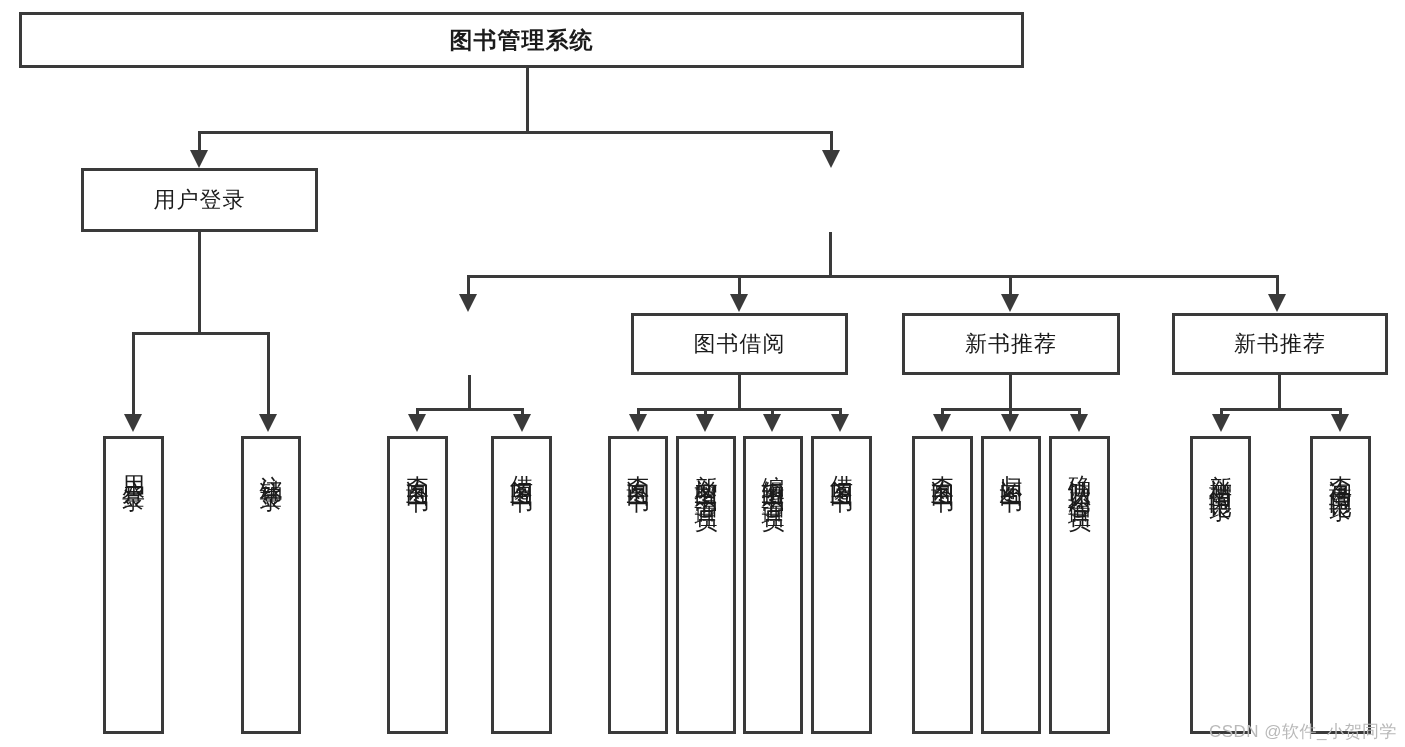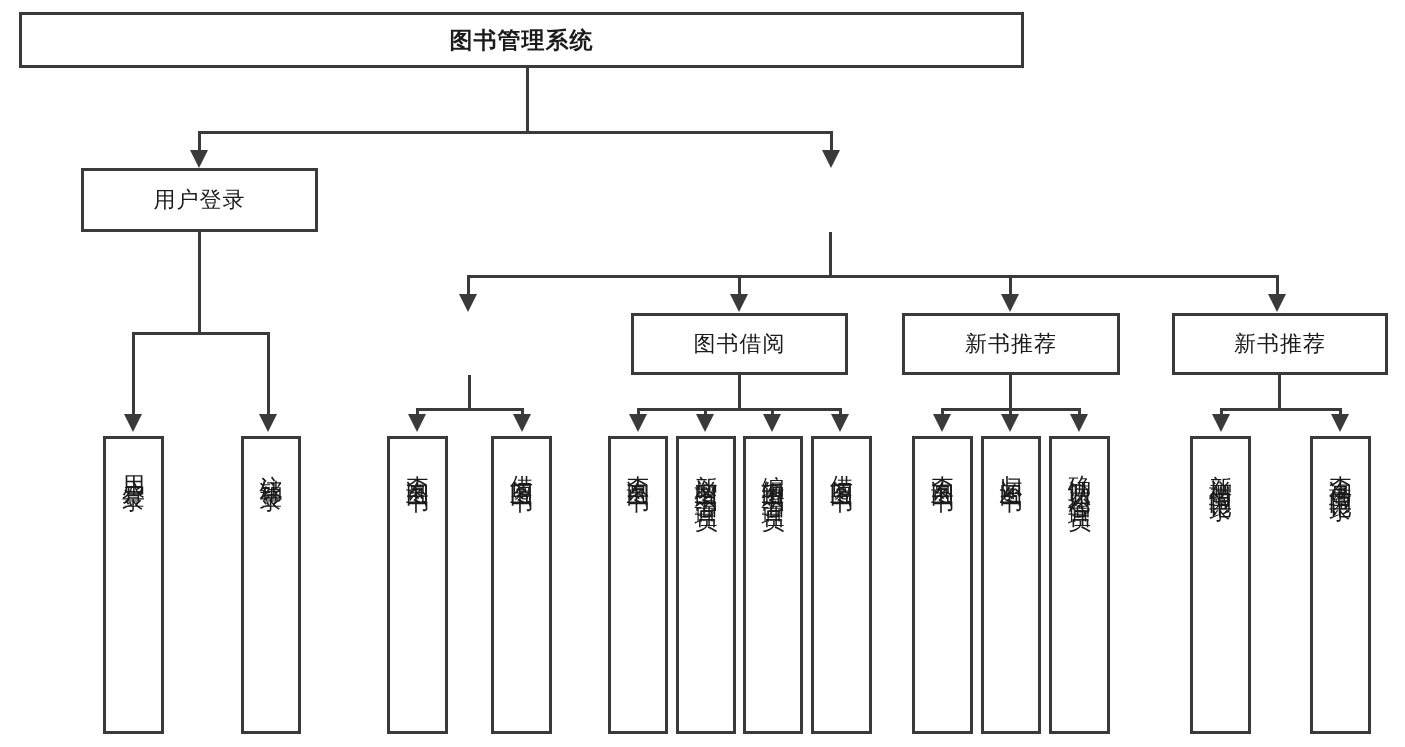--- a/index.html
+++ b/index.html
@@ -197,14 +197,15 @@
   </div>
 
   <div class="node v" style="left:1190px;top:436px;width:61px;height:298px;">
     <span class="vtext">新增借阅记录</span>
   </div>
 
   <div class="node v" style="left:1310px;top:436px;width:61px;height:298px;">
     <span class="vtext">查询借阅记录</span>
   </div>
 
+  <div id="watermark">CSDN @软件_小贺同学</div>
 
 </div>
 
 </body></html>

